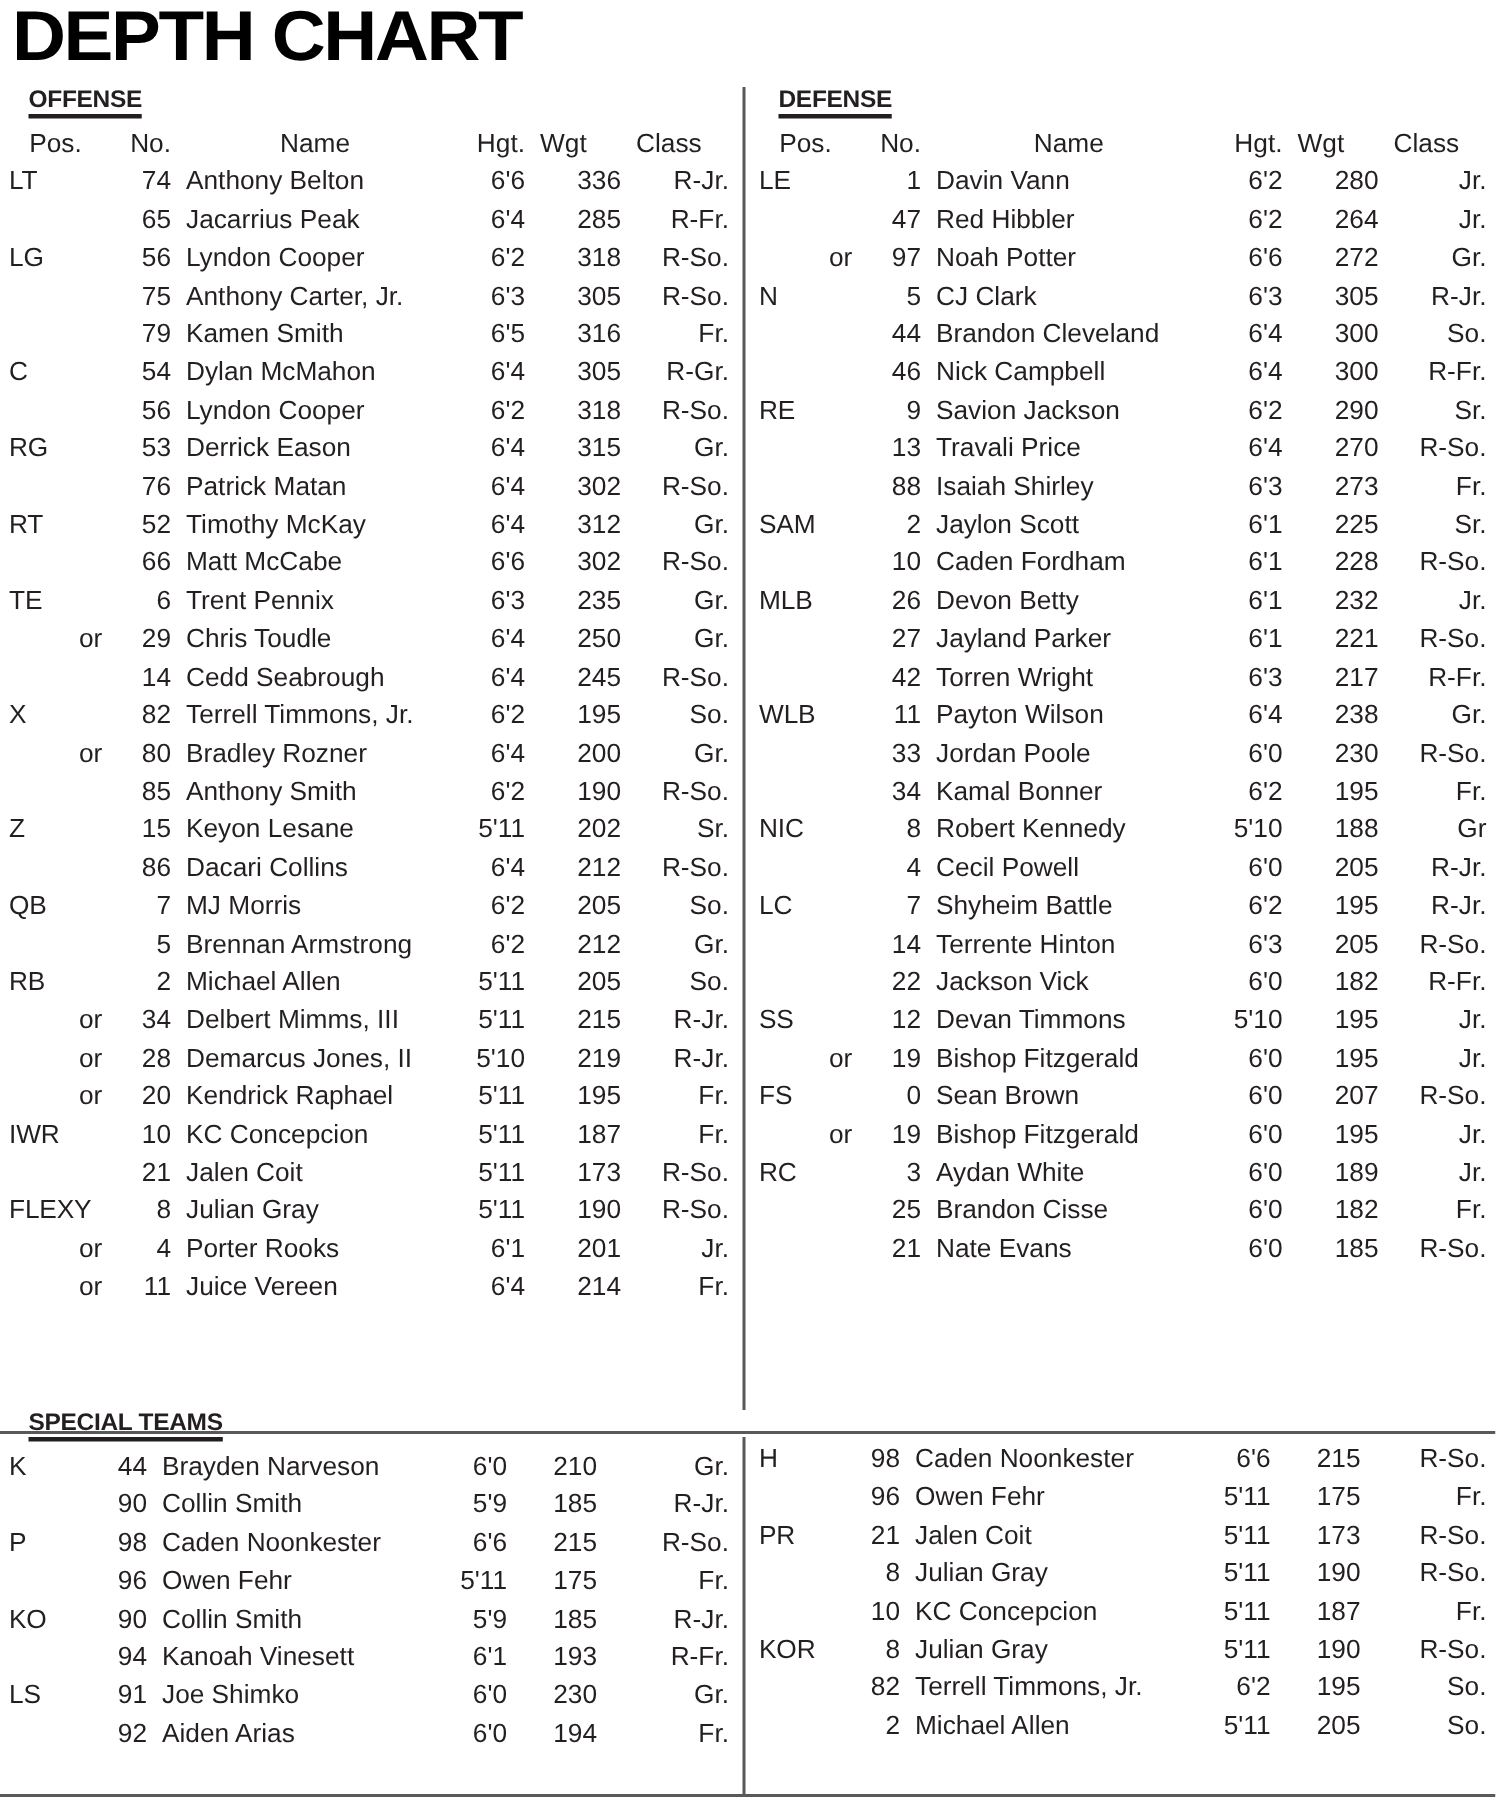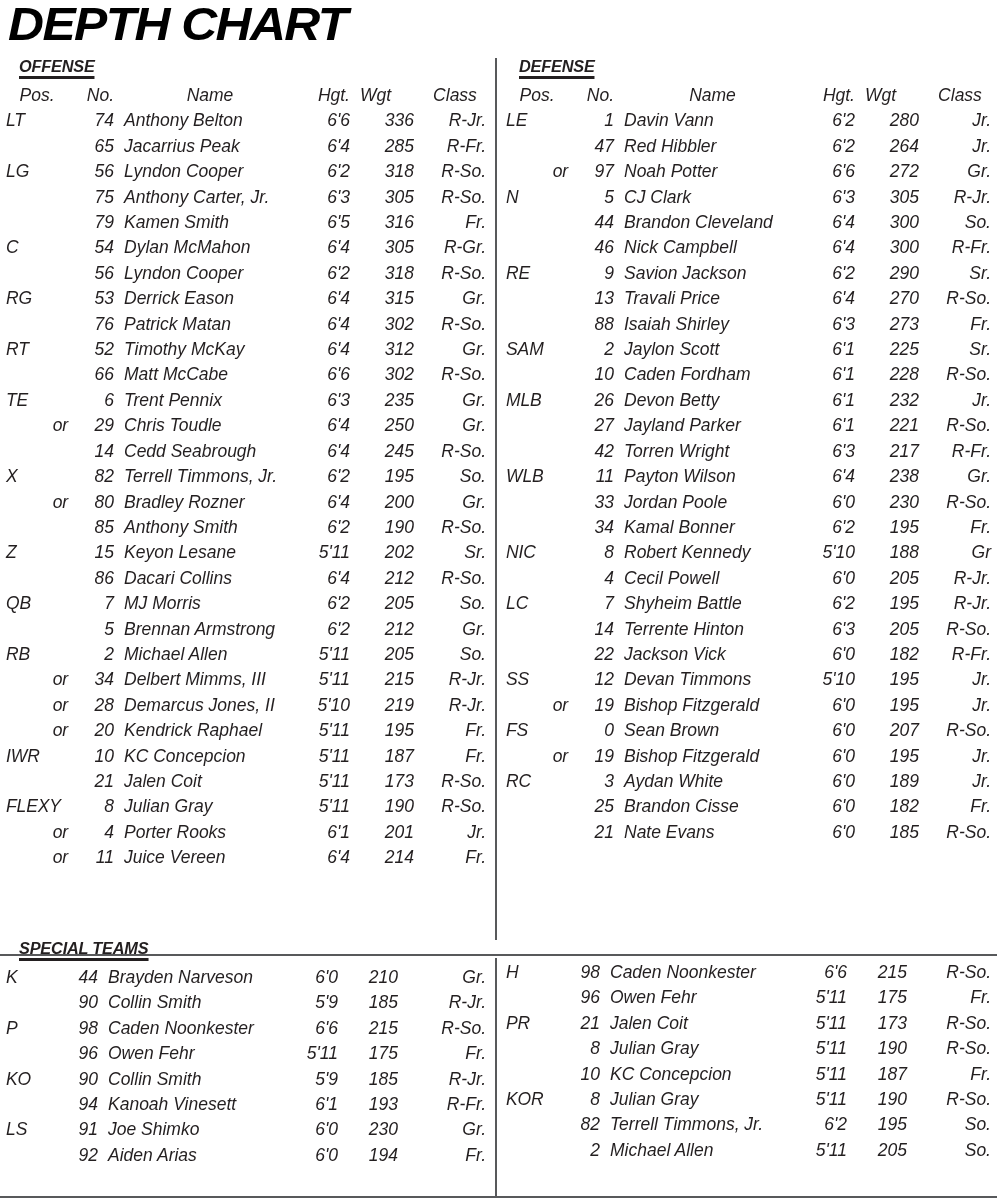--- a/index.html
+++ b/index.html
@@ -14,21 +14,20 @@
     color: #231f20;
     position: relative;
     overflow: hidden;
   }
 
   .page {
     position: relative;
     width: 997px;
     height: 964px;
     box-sizing: border-box;
-    font-style: italic;
   }
 
   
   .title {
     position: absolute;
     left: 8px;
     top: -2px;
     font-size: 47px;
     font-weight: 700;
     letter-spacing: -1.5px;
@@ -139,21 +138,21 @@
   .c-hgt   { text-align: right; width: 54px; }
   .c-wgt   { text-align: right; width: 54px; padding-left: 10px !important; }
   .c-class { text-align: right; width: 62px; padding-left: 10px !important; }
 
   th.c-pos, th.c-no, th.c-name, th.c-hgt, th.c-wgt, th.c-class { text-align: inherit; }
   th.c-pos   { text-align: center; }
   th.c-no    { text-align: right; }
   th.c-name  { text-align: center; }
   th.c-hgt   { text-align: right; }
   th.c-wgt   { text-align: left; }
-  th.c-class { text-align: center; }
+  th.c-class { text-align: left; }
 
   td.c-pos { font-weight: 700; letter-spacing: -0.1px; }
   td.c-pos.or-cell { font-weight: 400; }
 
   
   .col-special table.depth,
   .col-special-r table.depth { font-size: 17.5px; }
   .col-special .c-pos   { width: 46px; }
   .col-special .c-no    { width: 46px; }
   .col-special .c-hgt   { width: 50px; }

